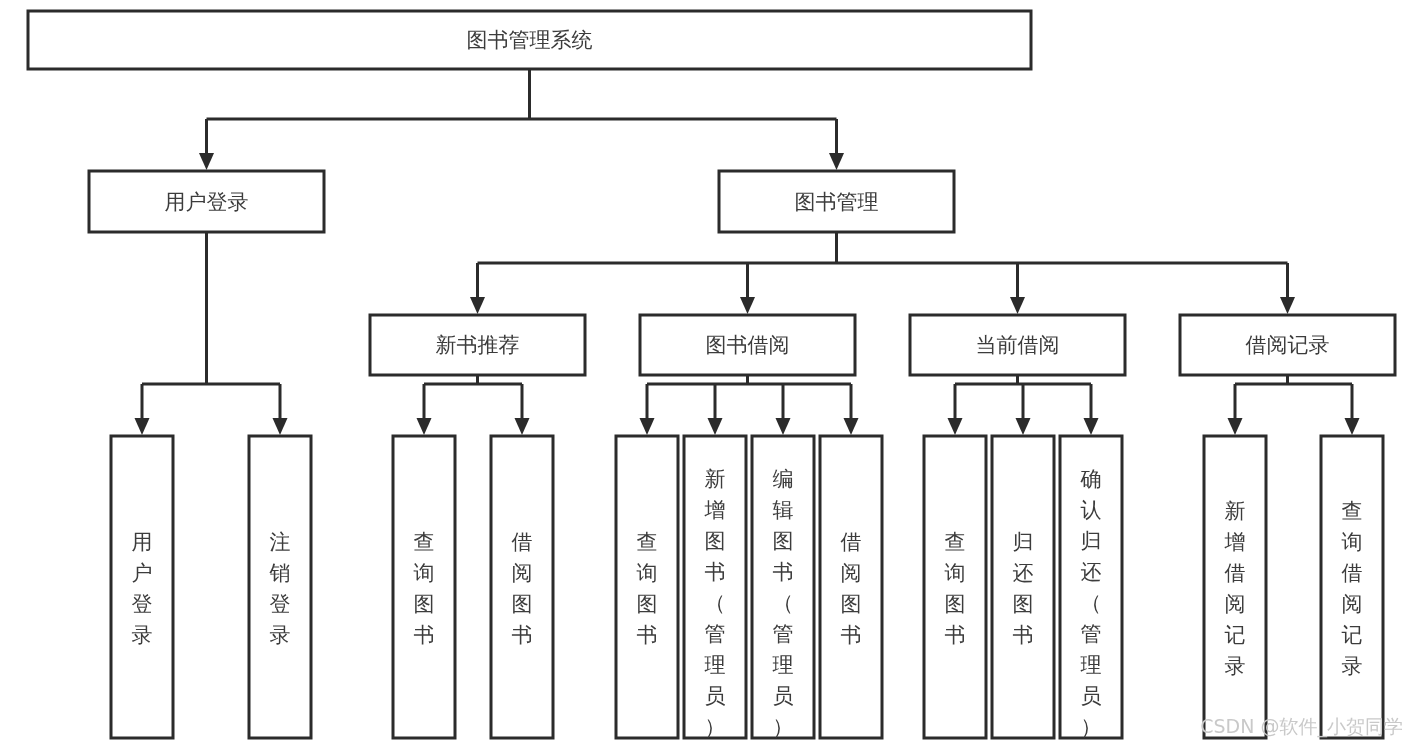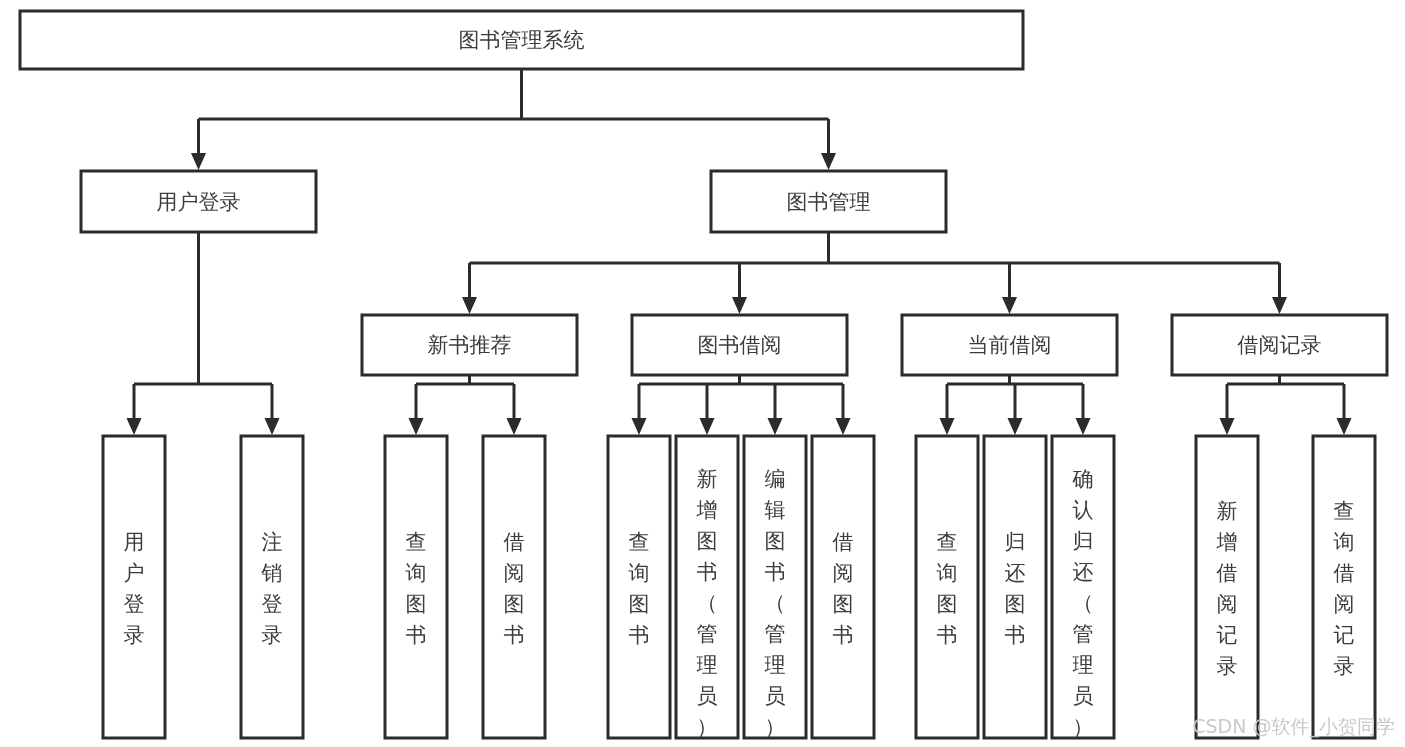--- a/index.html
+++ b/index.html
@@ -10,21 +10,21 @@
   }
   body {
     width: 1405px;
     height: 747px;
     font-family: "DejaVu Sans", "Liberation Sans", sans-serif;
     overflow: hidden;
     position: relative;
   }
   #diagram-root {
     position: absolute;
-    left: 0;
+    left: 8px;
     top: 0;
     width: 1164px;
     height: 747px;
   }
   svg.diagram-canvas {
     display: block;
     width: 1405px;
     height: 747px;
     background: #ffffff;
   }

